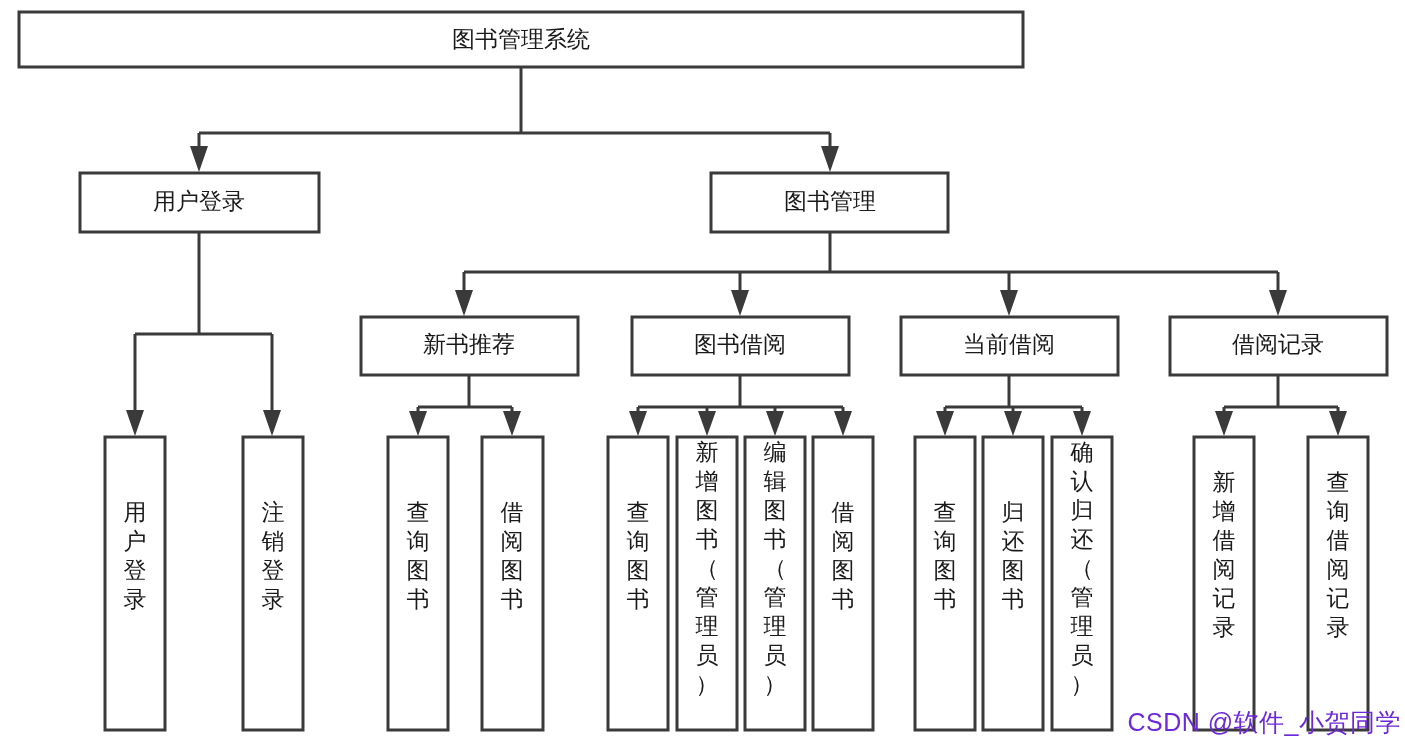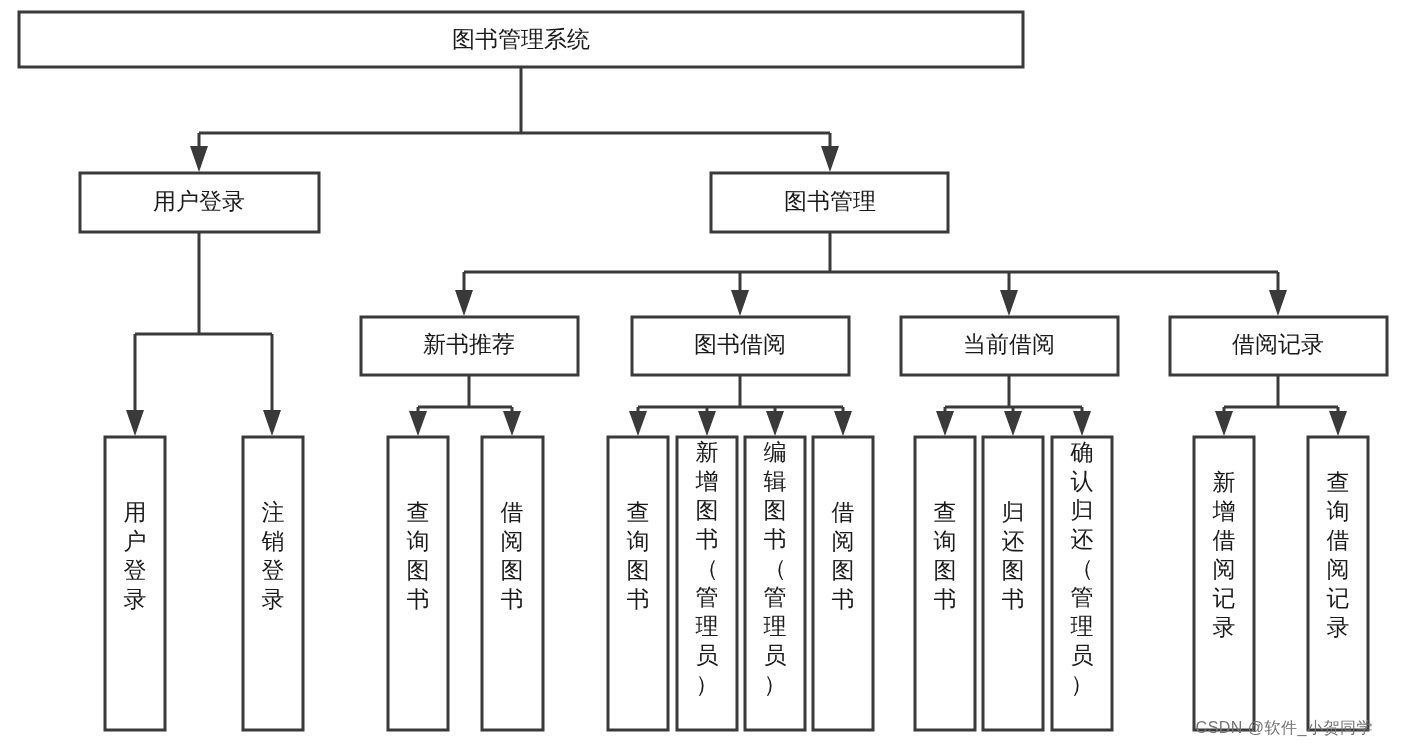--- a/index.html
+++ b/index.html
@@ -48,25 +48,25 @@
     dominant-baseline: middle;
   }
   .node-label-vertical {
     fill: #1a1a1a;
     font-family: "Liberation Sans", "DejaVu Sans", sans-serif;
     font-size: 23px;
     text-anchor: middle;
   }
   .watermark-text {
     position: absolute;
-    right: 32px;
+    right: 4px;
     bottom: 8px;
     font-family: "Liberation Sans", "DejaVu Sans", sans-serif;
-    font-size: 16px;
-    color: #737373;
+    font-size: 25px;
+    color: #6d28d9;
     letter-spacing: 0.5px;
     white-space: nowrap;
     pointer-events: none;
   }
 </style>
 </head>
 <body>
 
 <div id="diagram-root">
 

